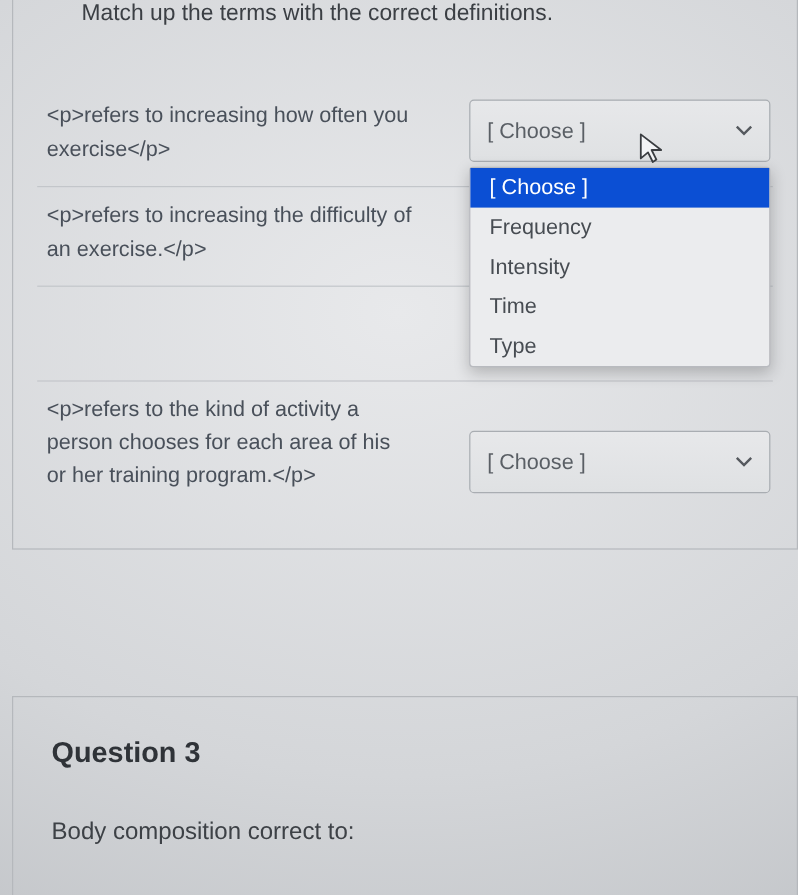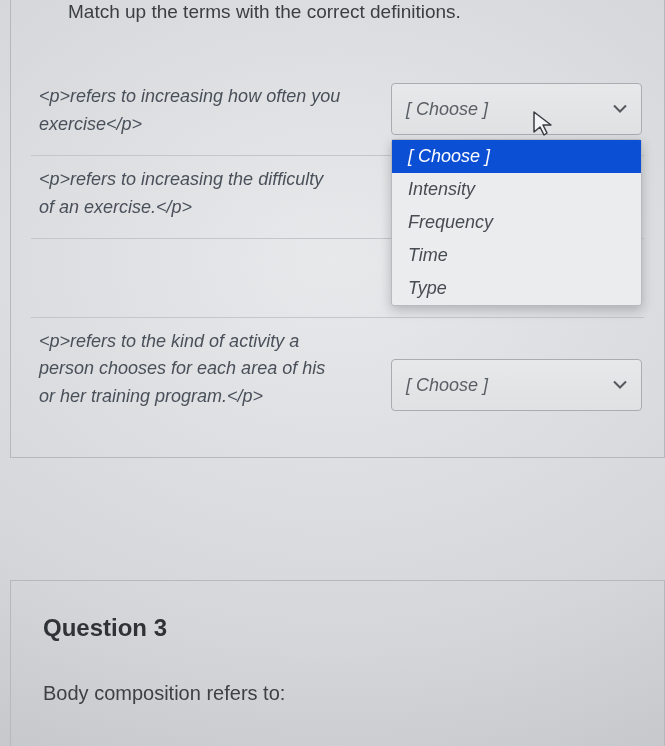--- a/index.html
+++ b/index.html
@@ -27,21 +27,20 @@
     padding-left: 8px;
     margin-left: 29px;
   }
   .rows { }
   .row {
     display: flex;
     align-items: flex-start;
     border-bottom: 1px solid #c3c6ca;
     padding: 10px 0 16px 0;
     min-height: 66px;
-    font-style: italic;
   }
   .row:last-child { border-bottom: none; align-items: flex-end; }
   .prompt {
     flex: 0 0 320px;
     font-size: 18px;
     color: #49505a;
     line-height: 1.55;
     padding-left: 8px;
     padding-right: 8px;
   }
@@ -120,22 +119,22 @@
         <div class="sel">
           <span>[ Choose ]</span>
           <span class="chev">
             <svg width="14" height="9" viewBox="0 0 14 9">
                 <path d="M1 1 L7 7 L13 1" fill="none" stroke="#55595e" stroke-width="2"></path>
               </svg>
           </span>
         </div>
         <div class="dropdown">
           <div class="opt hl">[ Choose ]</div>
+          <div class="opt">Frequency</div>
           <div class="opt">Intensity</div>
-          <div class="opt">Frequency</div>
           <div class="opt">Time</div>
           <div class="opt">Type</div>
         </div>
       </div>
     </div>
 
     <div class="row">
       <div class="prompt">&lt;p&gt;refers to increasing the difficulty of an exercise.&lt;/p&gt;</div>
       <div class="sel-wrap">
         <div class="sel closed" style="visibility:hidden"></div>
@@ -160,20 +159,20 @@
           </span>
         </div>
       </div>
     </div>
 
   </div>
 </div>
 
 <div class="card card2">
   <div class="q-title">Question 3</div>
-  <div class="q-body">Body composition refers to:</div>
+  <div class="q-body">Body composition correct to:</div>
 </div>
 
 <div class="cursor">
   <svg width="22" height="28" viewBox="0 0 22 28">
     <path d="M2 2 L2 22 L8 17 L12 25 L15 23 L11 15 L19 15 Z" fill="#f3f4f6" stroke="#3a3d41" stroke-width="1.5" stroke-linejoin="round"></path>
   </svg>
 </div>
 
 </body></html>

